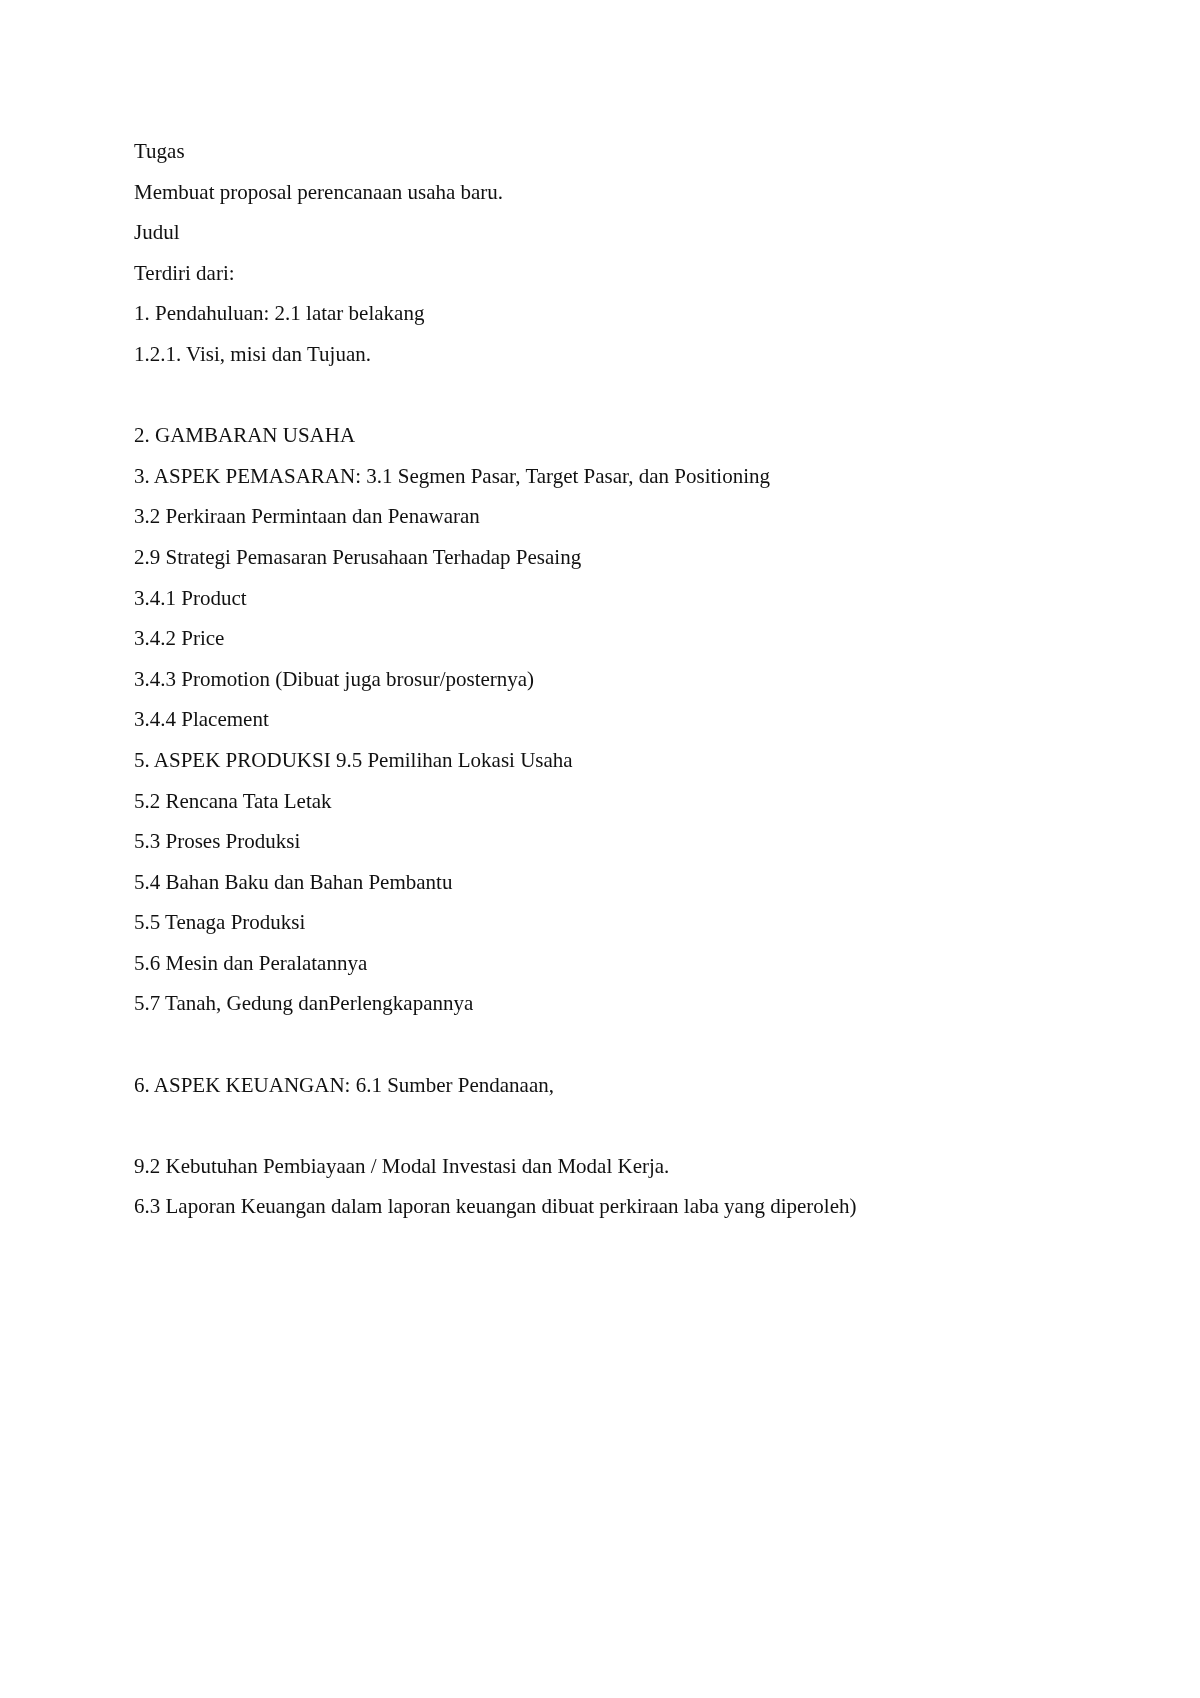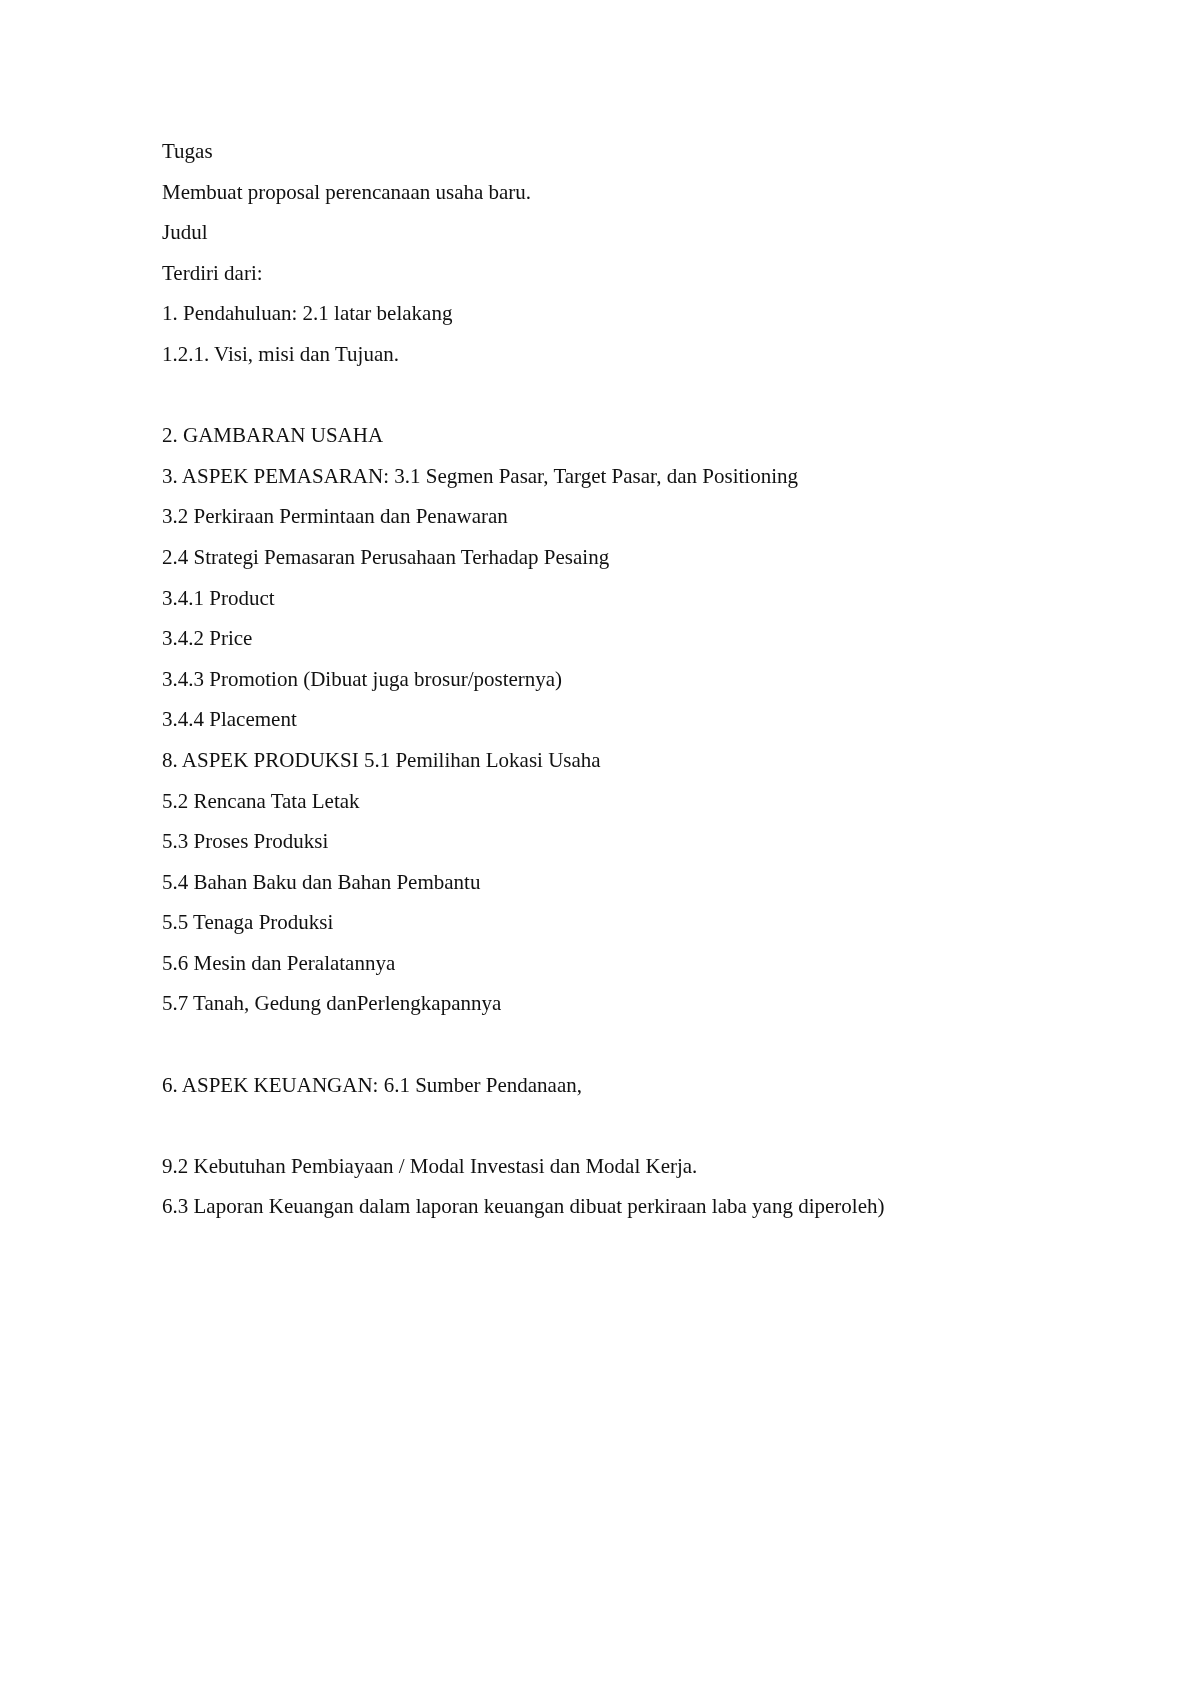--- a/index.html
+++ b/index.html
@@ -28,21 +28,20 @@
       width: 760px;
       font-family: "Liberation Serif", "DejaVu Serif", serif;
       font-size: 21px;
       line-height: 40.6px;
       color: #111111;
     }
     .line {
       display: block;
       white-space: nowrap;
       min-height: 40.6px;
-      margin-left: 28px;
     }
     .line.wrap {
       white-space: normal;
     }
     .blank {
       display: block;
       height: 40.6px;
     }
   </style>
 </head>
@@ -53,26 +52,26 @@
     <span class="line">Tugas</span>
     <span class="line">Membuat proposal perencanaan usaha baru.</span>
     <span class="line">Judul</span>
     <span class="line">Terdiri dari:</span>
     <span class="line">1. Pendahuluan: 2.1 latar belakang</span>
     <span class="line">1.2.1. Visi, misi dan Tujuan.</span>
     <span class="blank"></span>
     <span class="line">2. GAMBARAN USAHA</span>
     <span class="line">3. ASPEK PEMASARAN: 3.1 Segmen Pasar, Target Pasar, dan Positioning</span>
     <span class="line">3.2 Perkiraan Permintaan dan Penawaran</span>
-    <span class="line">2.4 Strategi Pemasaran Perusahaan Terhadap Pesaing</span>
+    <span class="line">2.9 Strategi Pemasaran Perusahaan Terhadap Pesaing</span>
     <span class="line">3.4.1 Product</span>
     <span class="line">3.4.2 Price</span>
     <span class="line">3.4.3 Promotion (Dibuat juga brosur/posternya)</span>
     <span class="line">3.4.4 Placement</span>
-    <span class="line">8. ASPEK PRODUKSI 5.1 Pemilihan Lokasi Usaha</span>
+    <span class="line">5. ASPEK PRODUKSI 9.5 Pemilihan Lokasi Usaha</span>
     <span class="line">5.2 Rencana Tata Letak</span>
     <span class="line">5.3 Proses Produksi</span>
     <span class="line">5.4 Bahan Baku dan Bahan Pembantu</span>
     <span class="line">5.5 Tenaga Produksi</span>
     <span class="line">5.6 Mesin dan Peralatannya</span>
     <span class="line">5.7 Tanah, Gedung danPerlengkapannya</span>
     <span class="blank"></span>
     <span class="line">6. ASPEK KEUANGAN: 6.1 Sumber Pendanaan,</span>
     <span class="blank"></span>
     <span class="line">9.2 Kebutuhan Pembiayaan / Modal Investasi dan Modal Kerja.</span>

